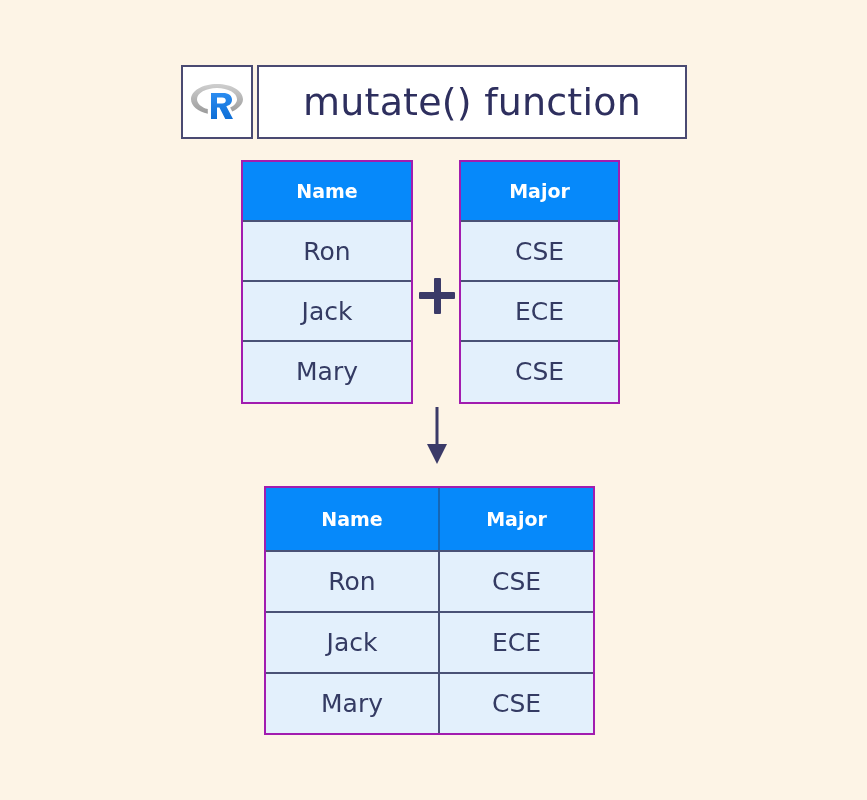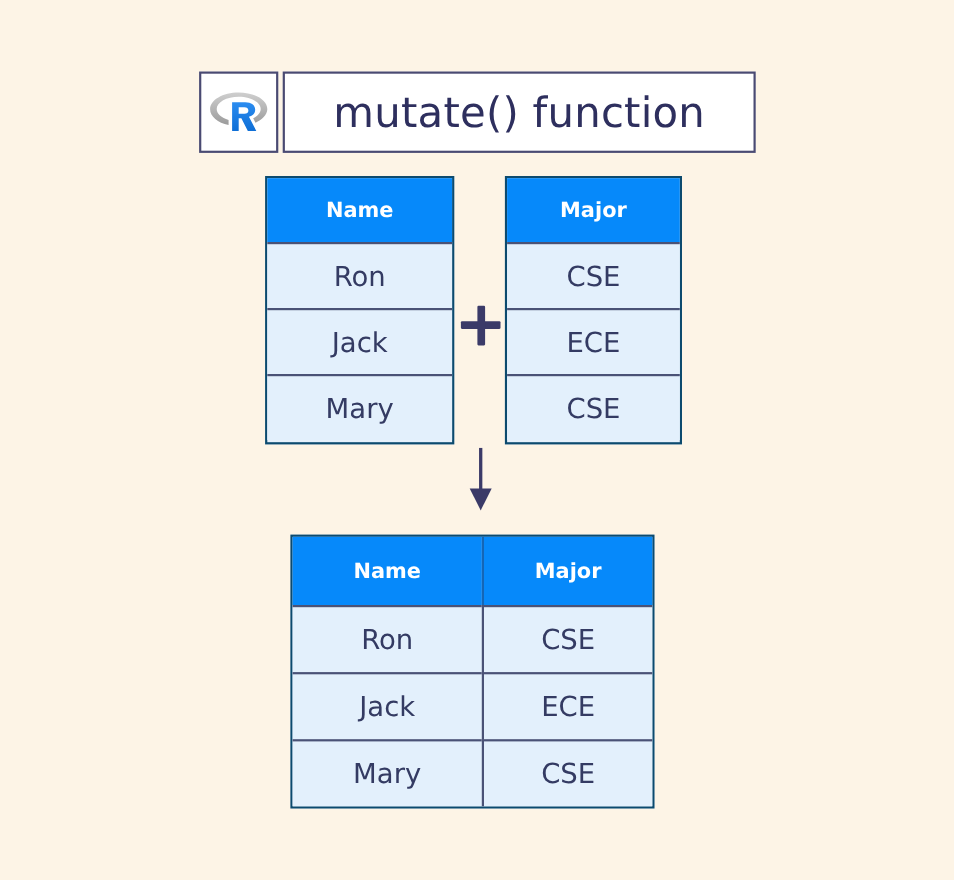--- a/index.html
+++ b/index.html
@@ -57,21 +57,21 @@
     color: #2e2f5e;
     font-family: "DejaVu Sans", sans-serif;
     letter-spacing: 0.2px;
     line-height: 1;
   }
 
   
   .tbl {
     position: absolute;
     box-sizing: border-box;
-    border: 2px solid #0c4a6e;
+    border: 2px solid #a21caf;
     background: #e6f1fc;
     border-collapse: collapse;
   }
   .tbl-row {
     display: flex;
     box-sizing: border-box;
   }
   .cell {
     box-sizing: border-box;
     display: flex;

